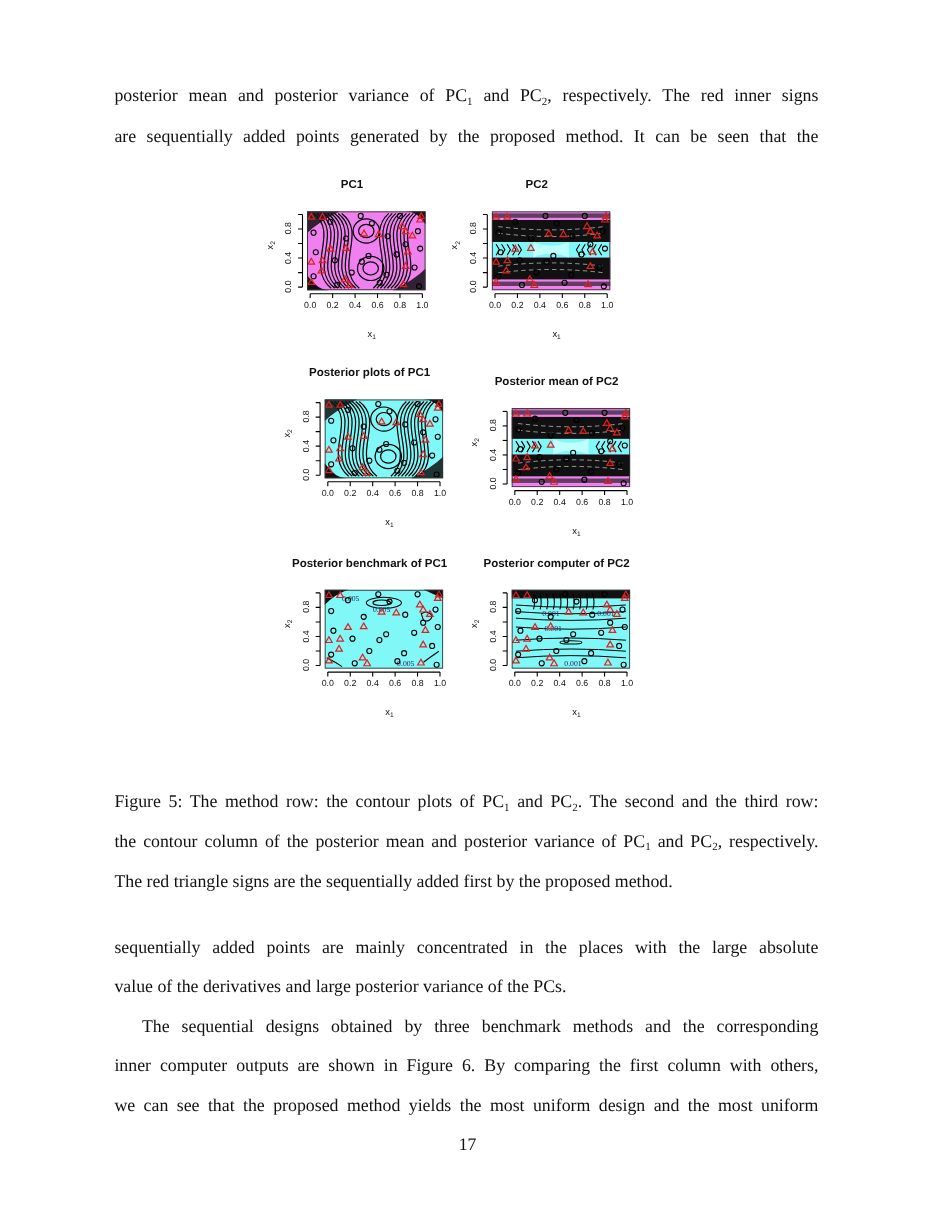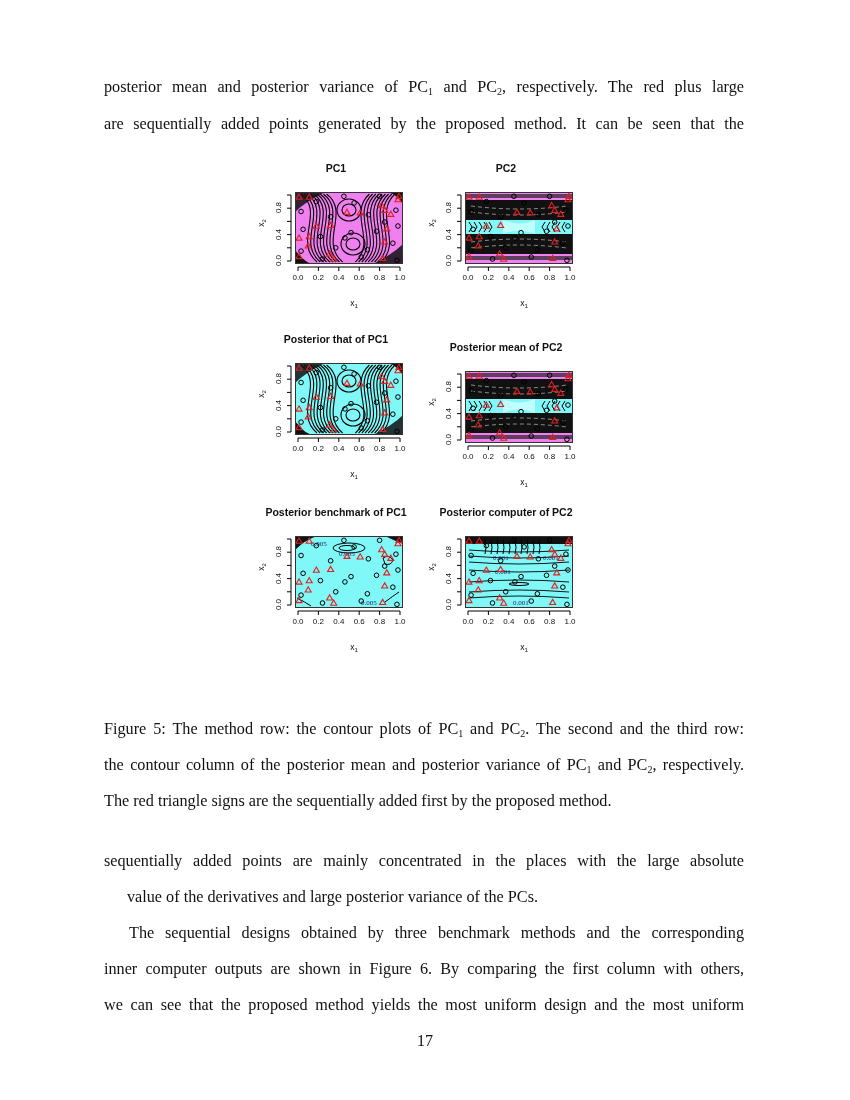--- a/index.html
+++ b/index.html
@@ -20,25 +20,25 @@
   .xtick { position: absolute; font-family: "Liberation Sans", sans-serif; font-size: 8px; width: 20px; text-align: center; }
   .xlab { position: absolute; top: 136px; left: 88px; width: 30px; text-align: center;
           font-family: "Liberation Sans", sans-serif; font-size: 8.5px; }
   .ylab { position: absolute; left: 6px; top: 56px; font-family: "Liberation Sans", sans-serif;
           font-size: 8.5px; transform: rotate(-90deg); }
   .pagenum { position: absolute; top: 1032px; left: 0; width: 850px; text-align: center; font-size: 16px; }
 </style>
 </head>
 <body>
 
-<div class="line" style="top:77px;"><span>posterior mean and posterior variance of PC</span><sub>1</sub><span> and PC</span><sub>2</sub><span>, respectively.  The red plus large</span></div>
+<div class="line" style="top:77px;"><span>posterior mean and posterior variance of PC</span><sub>1</sub><span> and PC</span><sub>2</sub><span>, respectively.  The red inner signs</span></div>
 <div class="line" style="top:114px;">are sequentially added points generated by the proposed method.  It can be seen that the</div>
 
 <div id="figure">
-    <div class="panel" style="left: 251px; top: 162px;">
+    <div class="panel" style="left: 235px; top: 162px;">
       <div class="ptitle">PC1</div>
       <div class="plot">
         <svg xmlns="http://www.w3.org/2000/svg" width="108" height="72" viewBox="0 0 108 72">
           <rect x="0" y="0" width="108" height="72" fill="#f080f0"></rect>
           <path d="M6,2 C30,20 -2,50 22,70" fill="none" stroke="#000" stroke-width="1.1"></path>
           <path d="M100,2 C78,22 108,50 86,70" fill="none" stroke="#000" stroke-width="1.1"></path>
           <path d="M9.2,2 C33.2,20 1.2000000000000002,50 25.2,70" fill="none" stroke="#000" stroke-width="1.1"></path>
           <path d="M96.8,2 C74.8,22 104.8,50 82.8,70" fill="none" stroke="#000" stroke-width="1.1"></path>
           <path d="M12.4,2 C36.4,20 4.4,50 28.4,70" fill="none" stroke="#000" stroke-width="1.1"></path>
           <path d="M93.6,2 C71.6,22 101.6,50 79.6,70" fill="none" stroke="#000" stroke-width="1.1"></path>
@@ -136,21 +136,21 @@
       <div class="xtick" style="left: 77.8px; top: 111px;">0.4</div>
       <div class="xtick" style="left: 98.2px; top: 111px;">0.6</div>
       <div class="xtick" style="left: 118.6px; top: 111px;">0.8</div>
       <div class="xtick" style="left: 139px; top: 111px;">1.0</div>
       <div class="ytick" style="left: 17px; top: 94px;">0.0</div>
       <div class="ytick" style="left: 17px; top: 67.6px;">0.4</div>
       <div class="ytick" style="left: 17px; top: 41.2px;">0.8</div>
       <div class="xlab"><span>x</span><sub style="font-size:6px;vertical-align:-2px">1</sub></div>
       <div class="ylab"><span>x</span><sub style="font-size:6px;vertical-align:-2px">2</sub></div>
     </div>
-    <div class="panel" style="left: 421px; top: 162px;">
+    <div class="panel" style="left: 403px; top: 162px;">
       <div class="ptitle">PC2</div>
       <div class="plot">
         <svg xmlns="http://www.w3.org/2000/svg" width="108" height="72" viewBox="0 0 108 72">
           <rect x="0" y="0" width="108" height="72" fill="#f080f0"></rect>
           <rect x="0" y="8" width="108" height="20" fill="#111"></rect>
           <rect x="0" y="42" width="108" height="20" fill="#111"></rect>
           <rect x="0" y="28" width="108" height="14" fill="#80f8f8"></rect>
           <path d="M38,28 Q54,35 70,28 L70,42 Q54,35 38,42 Z" fill="#c0ffff"></path>
           <path d="M4,30 l3,5 l-3,5" fill="none" stroke="#000" stroke-width="1"></path>
           <path d="M100,30 l-3,5 l3,5" fill="none" stroke="#000" stroke-width="1"></path>
@@ -243,21 +243,21 @@
       <div class="xtick" style="left: 98.2px; top: 111px;">0.6</div>
       <div class="xtick" style="left: 118.6px; top: 111px;">0.8</div>
       <div class="xtick" style="left: 139px; top: 111px;">1.0</div>
       <div class="ytick" style="left: 17px; top: 94px;">0.0</div>
       <div class="ytick" style="left: 17px; top: 67.6px;">0.4</div>
       <div class="ytick" style="left: 17px; top: 41.2px;">0.8</div>
       <div class="xlab"><span>x</span><sub style="font-size:6px;vertical-align:-2px">1</sub></div>
       <div class="ylab"><span>x</span><sub style="font-size:6px;vertical-align:-2px">2</sub></div>
     </div>
     <div class="panel" style="left: 251px; top: 333px;">
-      <div class="ptitle">Posterior that of PC1</div>
+      <div class="ptitle">Posterior plots of PC1</div>
       <div class="plot">
         <svg xmlns="http://www.w3.org/2000/svg" width="108" height="72" viewBox="0 0 108 72">
           <rect x="0" y="0" width="108" height="72" fill="#80f8f8"></rect>
           <path d="M6,2 C30,20 -2,50 22,70" fill="none" stroke="#000" stroke-width="1.1"></path>
           <path d="M100,2 C78,22 108,50 86,70" fill="none" stroke="#000" stroke-width="1.1"></path>
           <path d="M9.2,2 C33.2,20 1.2000000000000002,50 25.2,70" fill="none" stroke="#000" stroke-width="1.1"></path>
           <path d="M96.8,2 C74.8,22 104.8,50 82.8,70" fill="none" stroke="#000" stroke-width="1.1"></path>
           <path d="M12.4,2 C36.4,20 4.4,50 28.4,70" fill="none" stroke="#000" stroke-width="1.1"></path>
           <path d="M93.6,2 C71.6,22 101.6,50 79.6,70" fill="none" stroke="#000" stroke-width="1.1"></path>
           <path d="M15.600000000000001,2 C39.6,20 7.600000000000001,50 31.6,70" fill="none" stroke="#000" stroke-width="1.1"></path>
@@ -672,18 +672,18 @@
       <div class="xlab"><span>x</span><sub style="font-size:6px;vertical-align:-2px">1</sub></div>
       <div class="ylab"><span>x</span><sub style="font-size:6px;vertical-align:-2px">2</sub></div>
     </div>
   </div>
 
 <div class="line" style="top:719px;"><span>Figure 5:  The method row:  the contour plots of PC</span><sub>1</sub><span> and PC</span><sub>2</sub><span>.  The second and the third row:</span></div>
 <div class="line" style="top:755px;"><span>the contour column of the posterior mean and posterior variance of PC</span><sub>1</sub><span> and PC</span><sub>2</sub><span>, respectively.</span></div>
 <div class="line last" style="top:791px;">The red triangle signs are the sequentially added first by the proposed method.</div>
 
 <div class="line" style="top:851px;">sequentially added points are mainly concentrated in the places with the large absolute</div>
-<div class="line last" style="top:887px;margin-left:23px;">value of the derivatives and large posterior variance of the PCs.</div>
+<div class="line last" style="top:887px;">value of the derivatives and large posterior variance of the PCs.</div>
 <div class="line indent" style="top:923px;">The sequential designs obtained by three benchmark methods and the corresponding</div>
 <div class="line" style="top:959px;">inner computer outputs are shown in Figure 6.  By comparing the first column with others,</div>
 <div class="line" style="top:995px;">we can see that the proposed method yields the most uniform design and the most uniform</div>
 
 <div class="pagenum">17</div>
 
 </body></html>

